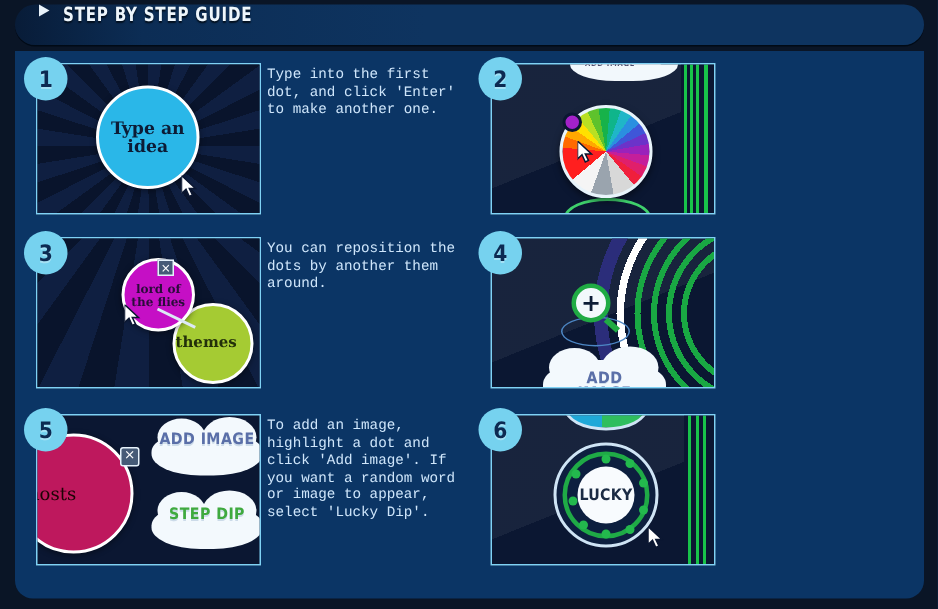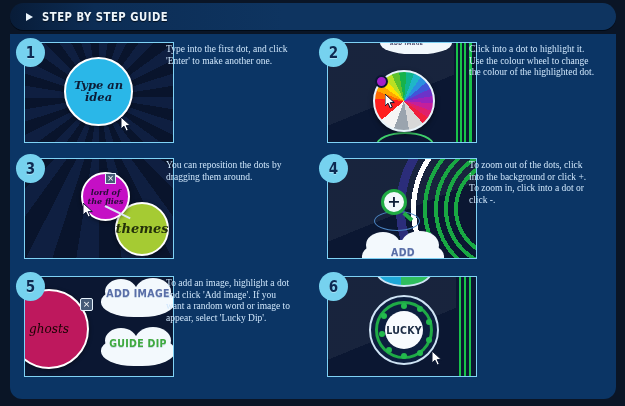--- a/index.html
+++ b/index.html
@@ -9,21 +9,21 @@
     font-family:"Liberation Sans", sans-serif;
   }
   #app{ position:relative; width:625px; height:406px; }
 
   
   .header-bar{
     position:absolute; left:10px; top:3px;
     width:606px; height:27px;
     border-radius:14px;
     background:linear-gradient(to right,#081c38 0%,#0c2d55 14%,#0e3460 45%,#0e3460 100%);
-    display:flex; align-items:center;
+    display:flex; 
     box-shadow:0 1px 0 #000a16;
   }
   .header-arrow{
     margin-left:16px; width:0;height:0;
     border-left:7px solid #e9f3fb;
     border-top:4.5px solid transparent;
     border-bottom:4.5px solid transparent;
   }
   .header-title{
     margin-left:9px;
@@ -62,44 +62,43 @@
     position:absolute; left:6px; top:2px;
     width:29px; height:29px; border-radius:50%;
     background:#76d2ef;
     color:#0c2a52; font-weight:bold; font-size:15px;
     display:flex; align-items:center; justify-content:center;
     z-index:8;
     font-family:"DejaVu Sans Condensed","Liberation Sans",sans-serif;
     text-shadow:0 1px 0 rgba(255,255,255,.35);
   }
   .caption{
-    position:absolute; left:156px; top:8px;
+    position:absolute; left:168px; top:8px;
     width:126px;
     color:#cfe6fb; font-size:9.5px; line-height:11.6px;
-    font-family:Liberation Serif, serif;
+    font-family:Liberation Mono, monospace;
   }
 
   
   .sunburst{
     position:absolute; left:-25%; top:-90%;
     width:150%; height:290%;
     background:repeating-conic-gradient(from 0deg at 50% 50%,
       #0f1f41 0deg 9deg, #09142c 9deg 18deg);
   }
   .sunburst.low{ top:-190%; }
 
   
   .dot{
     position:absolute; border-radius:50%;
     border:2.5px solid #ffffff;
-    display:flex; align-items:center; justify-content:center;
+    display:flex; align-items:center; 
     text-align:center; line-height:1.02;
     font-family:"DejaVu Serif","Liberation Serif",serif;
     box-shadow:0 1px 4px rgba(0,0,0,.45);
-    font-style:italic;
   }
   .closebtn{
     position:absolute; width:11px; height:11px;
     background:#465b77; border:1px solid #e6f2fb;
     color:#fff; font-size:8px; line-height:9px;
     text-align:center; z-index:6; font-family:"DejaVu Sans",sans-serif;
   }
 
   
   .cursor{ position:absolute; width:11px; height:15px; z-index:20; }
@@ -157,21 +156,21 @@
     border:2px solid #3fd06c; background:transparent;
   }
 
   
   #p3-dot1{
     left:40px; top:13px; width:49px; height:49px;
     background:#c50fc5; color:#2a0c3a; font-size:8px; font-weight:bold;margin-left:16px;
   }
   #p3-dot2{
     left:90px; top:43px; width:54px; height:54px;
-    background:#a5cb33; color:#23300a; font-size:13px; font-weight:bold;
+    background:#a5cb33; color:#23300a; font-size:10px; font-weight:bold;
   }
   .link-line{
     position:absolute; left:80px; top:46px; width:28px; height:2px;
     background:#dce9f5; transform:rotate(26deg); transform-origin:left center;
     z-index:1;
   }
 
   
   .arcs{
     position:absolute; right:-28px; top:-50px; width:150px; height:200px;
@@ -319,72 +318,70 @@
           <div class="wheel"></div>
           <div class="wheel-swatch"></div>
           <div class="green-stripes"></div>
           <svg class="cursor" style="left:57px;top:51px" viewBox="0 0 11 15">
             <polygon points="0,0 0,12 3,9.2 5.2,14 7.3,13 5.2,8.6 9.3,8.6" fill="#ffffff" stroke="#0b1732" stroke-width="1"></polygon>
           </svg>
         </div>
         <div class="badge">
             <span>2</span>
           </div>
-        <div class="caption">Click into a dot to highlight it. Use the colour wheel to change the colour of the highlighted dot.</div>
       </div>
 
       <div class="step c0 r1">
         <div class="panel">
           <div class="sunburst low"></div>
           <div class="link-line"></div>
           <div class="dot" id="p3-dot2">
             <span>themes</span>
           </div>
           <div class="dot" id="p3-dot1">
             <span>lord of the flies</span>
           </div>
           <div class="closebtn" style="left:80px;top:14px"><span>×</span></div>
           <svg class="cursor" style="left:58px;top:44px" viewBox="0 0 11 15">
             <polygon points="0,0 0,12 3,9.2 5.2,14 7.3,13 5.2,8.6 9.3,8.6" fill="#ffffff" stroke="#0b1732" stroke-width="1"></polygon>
           </svg>
         </div>
         <div class="badge">
             <span>3</span>
           </div>
-        <div class="caption">You can reposition the dots by dragging them around.</div>
+        <div class="caption">You can reposition the dots by another them around.</div>
       </div>
 
       <div class="step c1 r1">
         <div class="panel">
           <div class="diag-shade"></div>
           <div class="arcs"></div>
           <div class="p4-ring"></div>
           <div class="magnifier-handle"></div>
           <div class="magnifier">
               <span>+</span>
             </div>
           <div class="cloud-addimg"></div>
           <div class="addimg-text">ADD IMAGE</div>
         </div>
         <div class="badge">
             <span>4</span>
           </div>
-        <div class="caption">To zoom out of the dots, click into the background or click +. To zoom in, click into a dot or click -.</div>
       </div>
 
       <div class="step c0 r2">
         <div class="panel">
           <div class="dot" id="p5-dot">
             <span>ghosts</span>
           </div>
           <div class="closebtn" style="left:55px;top:21px;width:13px;height:13px;border-radius:2px;font-size:9px;line-height:11px"><span>×</span></div>
           <div class="cloud5" id="cl5a"></div>
           <div class="cl5txt" id="cl5ta">ADD IMAGE</div>
           <div class="cloud5" id="cl5b"></div>
-          <div class="cl5txt" id="cl5tb">GUIDE DIP</div>
+          <div class="cl5txt" id="cl5tb">STEP DIP</div>
         </div>
         <div class="badge">
             <span>5</span>
           </div>
         <div class="caption">To add an image, highlight a dot and click 'Add image'. If you want a random word or image to appear, select 'Lucky Dip'.</div>
       </div>
 
       <div class="step c1 r2">
         <div class="panel">
           <div class="diag-shade"></div>

